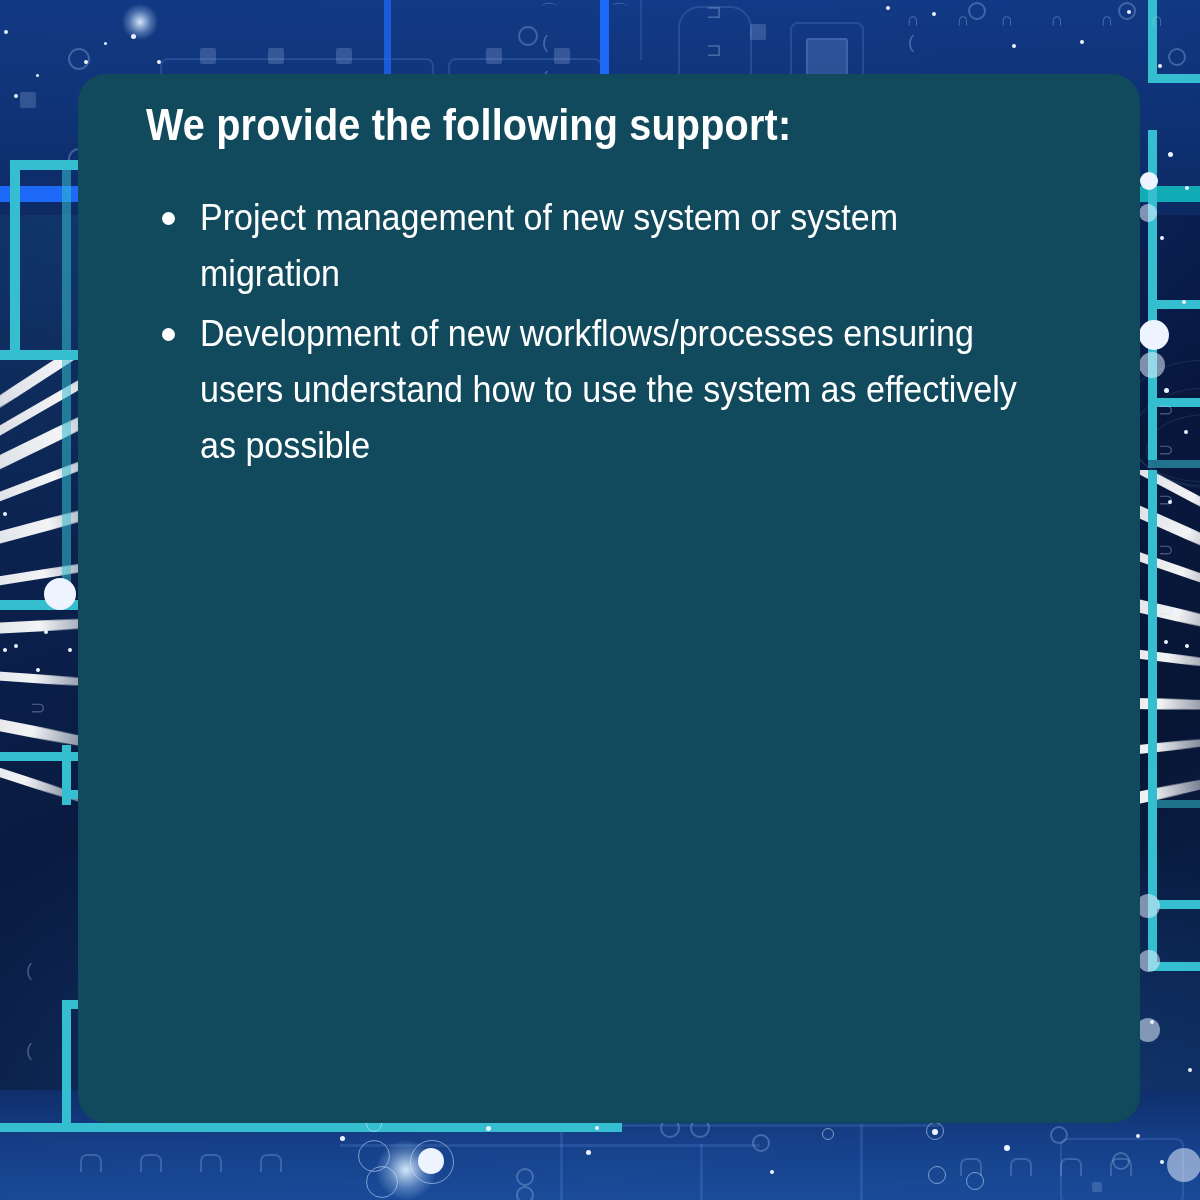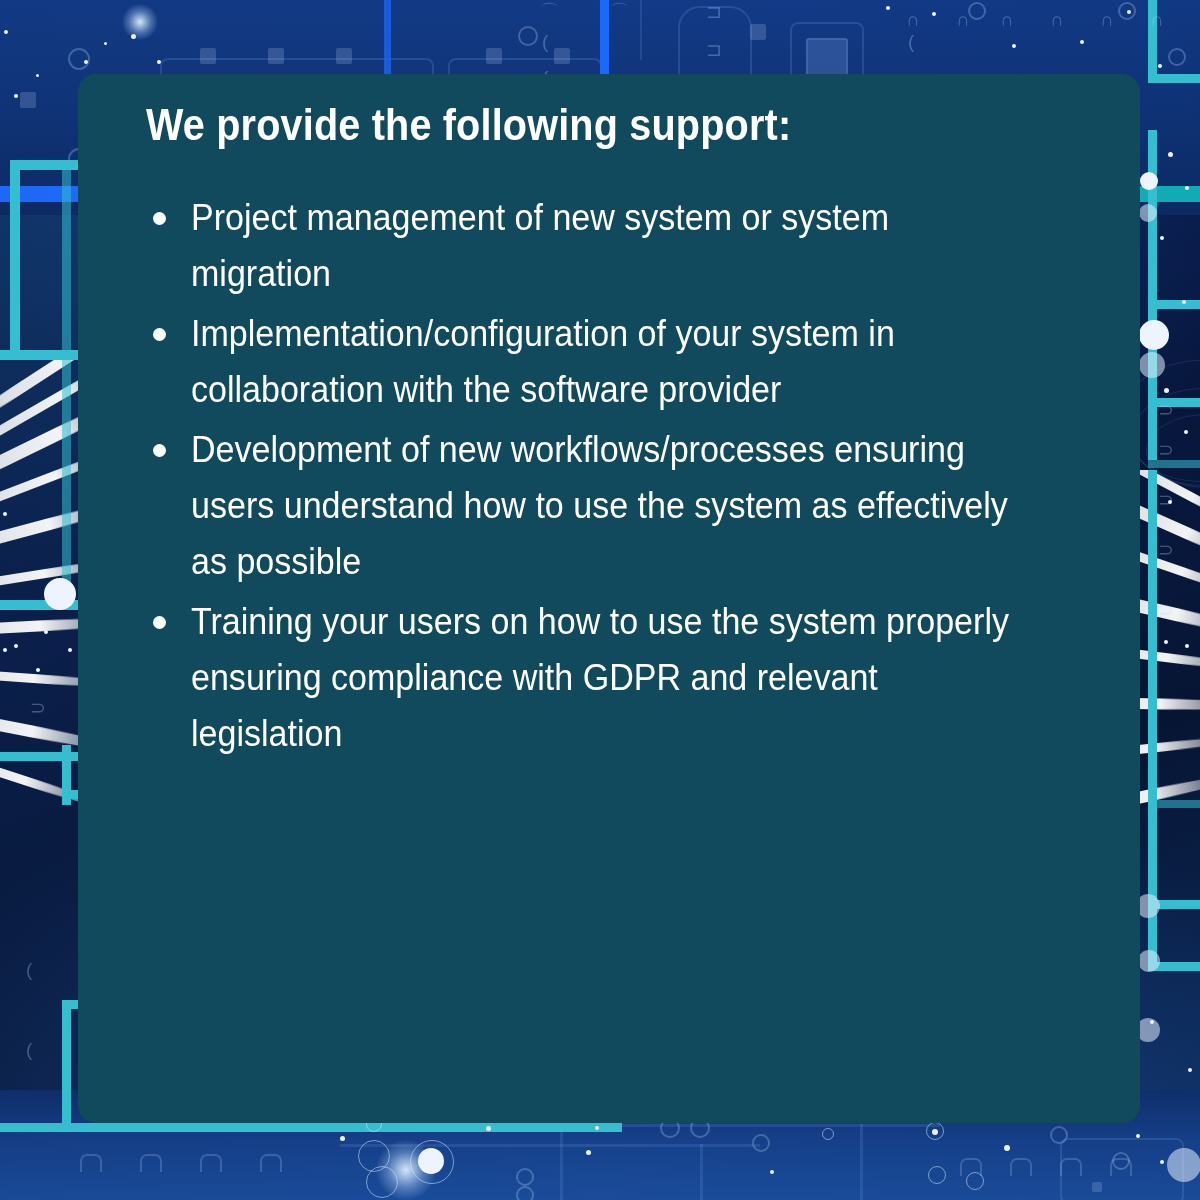--- a/index.html
+++ b/index.html
@@ -56,30 +56,30 @@
   
   .cy{position:absolute;background:#35BECF;}
   .cy-dim{position:absolute;background:rgba(53,190,207,.55);}
 
   
   .topo{position:absolute;border:1px solid rgba(150,185,240,.13);border-radius:50%;}
 
   
   .card{
     position:absolute;left:78px;top:74px;width:1062px;height:1049px;
-    background:#114A5C;border-radius:18px;
+    background:#114A5C;border-radius:28px;
   }
   .card-inner{position:absolute;left:68px;top:24px;right:40px;}
   .heading{
     color:#ffffff;font-weight:bold;font-size:45px;line-height:1.2;
     letter-spacing:.2px;font-family:"Liberation Sans Narrow","Liberation Sans",sans-serif;
     transform:scaleX(.88);transform-origin:left center;white-space:nowrap;
     margin:0 0 38px 0;
   }
-  ul.bullets{list-style:none;margin:3px;padding:0;}
+  ul.bullets{list-style:none;margin:12px;padding:0;}
   ul.bullets li{
     position:relative;padding-left:42px;margin:0 0 4px 0;
     color:#ffffff;font-size:37px;line-height:56px;
     font-family:"Liberation Sans Narrow","Liberation Sans",sans-serif;
   }
   ul.bullets li .txt{display:block;transform:scaleX(.92);transform-origin:left top;}
   ul.bullets li::before{
     content:"";position:absolute;left:4px;top:22px;
     width:13px;height:13px;border-radius:50%;background:#ffffff;
   }
@@ -310,26 +310,20 @@
   <div class="card">
     <div class="card-inner">
 
       <h1 class="heading">We provide the following support:</h1>
 
       <ul class="bullets">
         <li>
           <span class="txt">Project management of new system or system migration</span>
         </li>
         <li>
-          <span class="txt">Implementation/configuration of your system in collaboration with the software provider</span>
-        </li>
-        <li>
           <span class="txt">Development of new workflows/processes ensuring users understand how to use the system as effectively as possible</span>
         </li>
-        <li>
-          <span class="txt">Training your users on how to use the system properly ensuring compliance with GDPR and relevant legislation</span>
-        </li>
       </ul>
 
     </div>
   </div>
 
 </div>
 
 </body></html>

